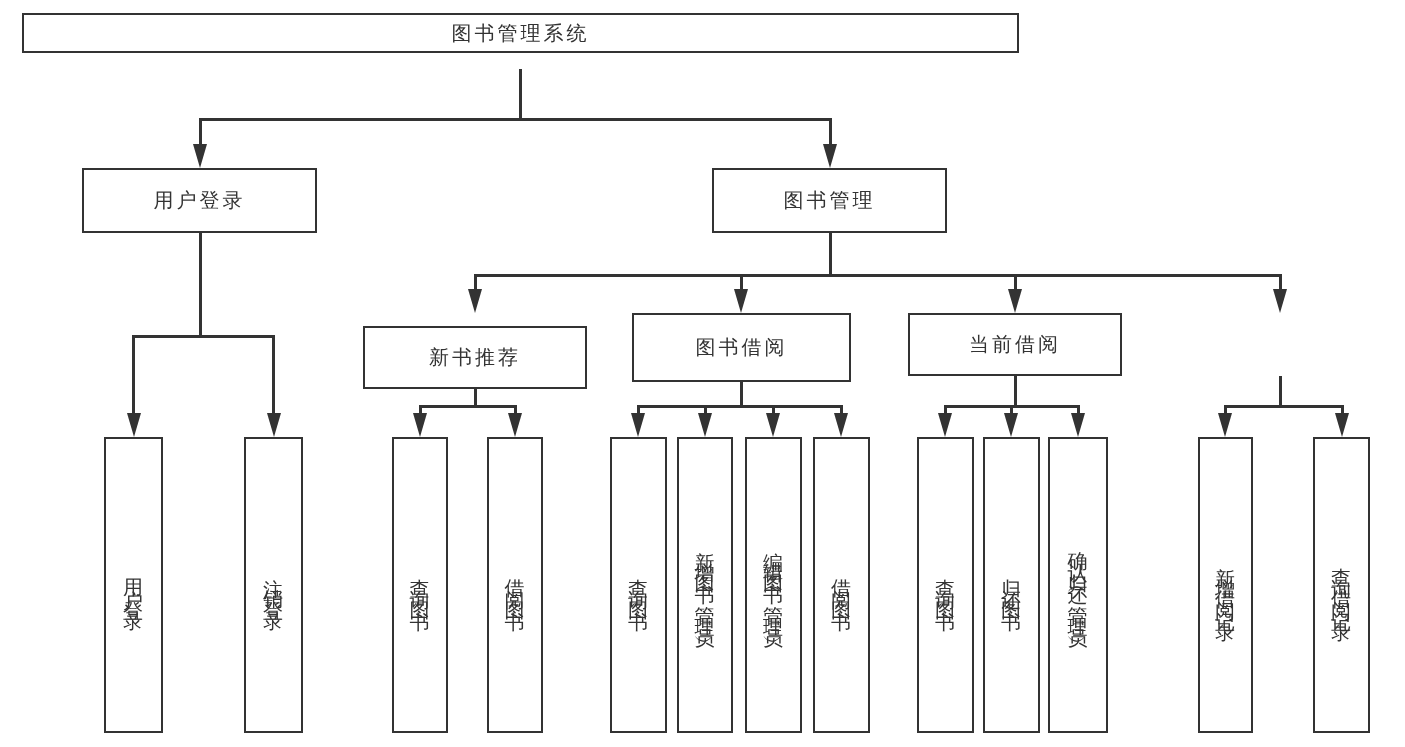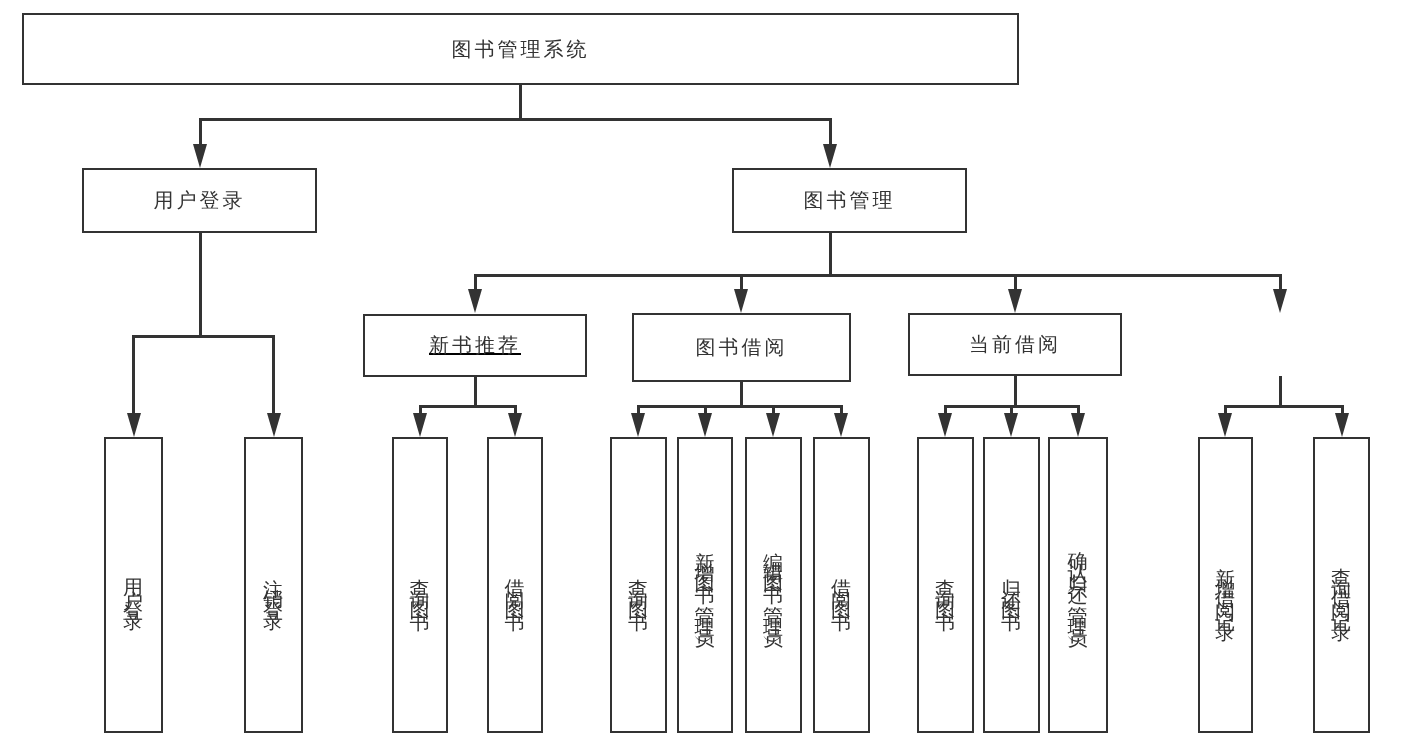--- a/index.html
+++ b/index.html
@@ -63,32 +63,32 @@
     color: var(--watermark, #a3a3a3);
     z-index: 5;
     white-space: nowrap;
   }
 </style>
 </head>
 <body style="--line: #333333; --text: #333333; --background: #ffffff; --watermark: #a3a3a3;">
 
 <div class="canvas">
 
-  <div class="box" style="left:22px; top:13px; width:997px; height:72px;">
+  <div class="box" style="left:22px; top:13px; width:997px; height:40px;">
     <span class="hlabel">图书管理系统</span>
   </div>
 
   <div class="box" style="left:82px; top:168px; width:235px; height:65px;">
     <span class="hlabel">用户登录</span>
   </div>
-  <div class="box" style="left:732px; top:168px; width:235px; height:65px;">
+  <div class="box" style="left:712px; top:168px; width:235px; height:65px;">
     <span class="hlabel">图书管理</span>
   </div>
 
-  <div class="box" style="left:363px; top:314px; width:224px; height:63px;text-decoration:underline;">
+  <div class="box" style="left:363px; top:326px; width:224px; height:63px;">
     <span class="hlabel">新书推荐</span>
   </div>
   <div class="box" style="left:632px; top:313px; width:219px; height:69px;">
     <span class="hlabel">图书借阅</span>
   </div>
   <div class="box" style="left:908px; top:313px; width:214px; height:63px;">
     <span class="hlabel">当前借阅</span>
   </div>
 
   <div class="box vbox" style="left:104px; width:59px;">

